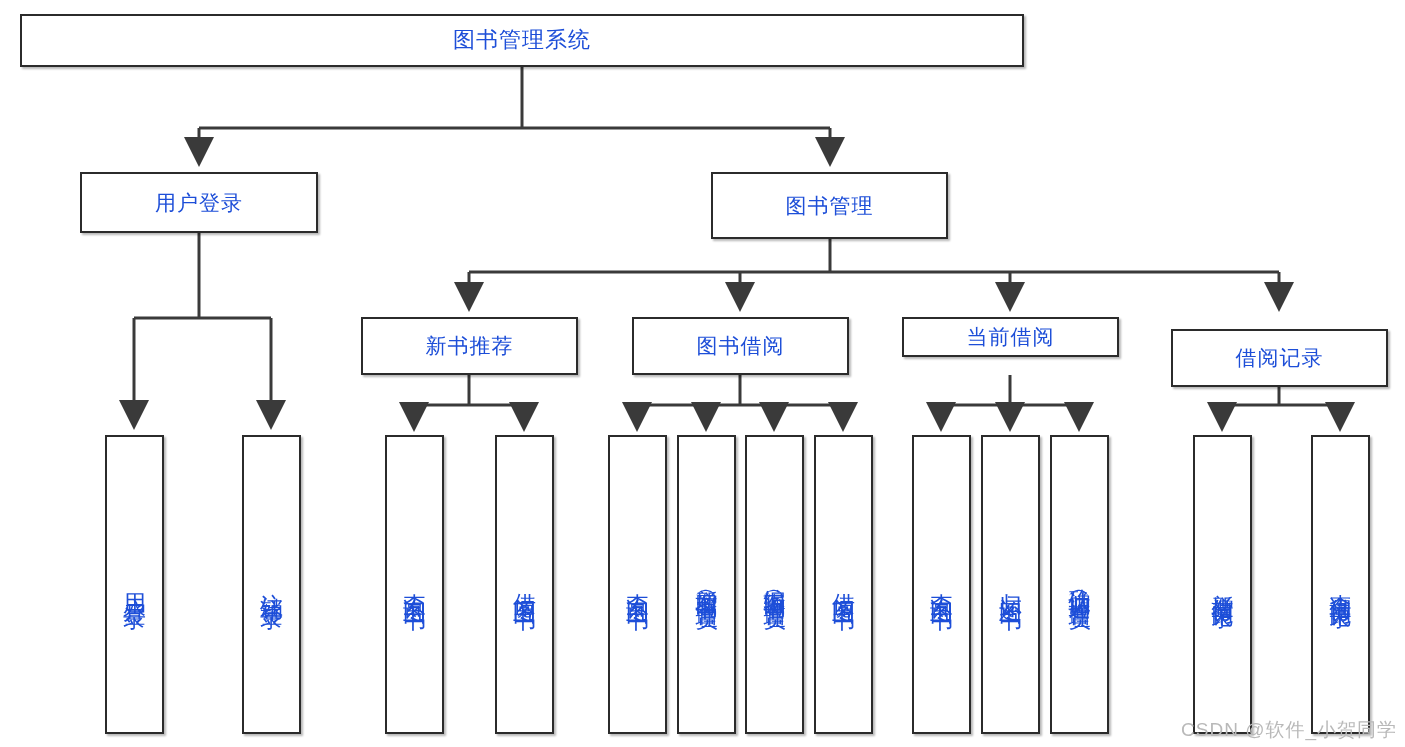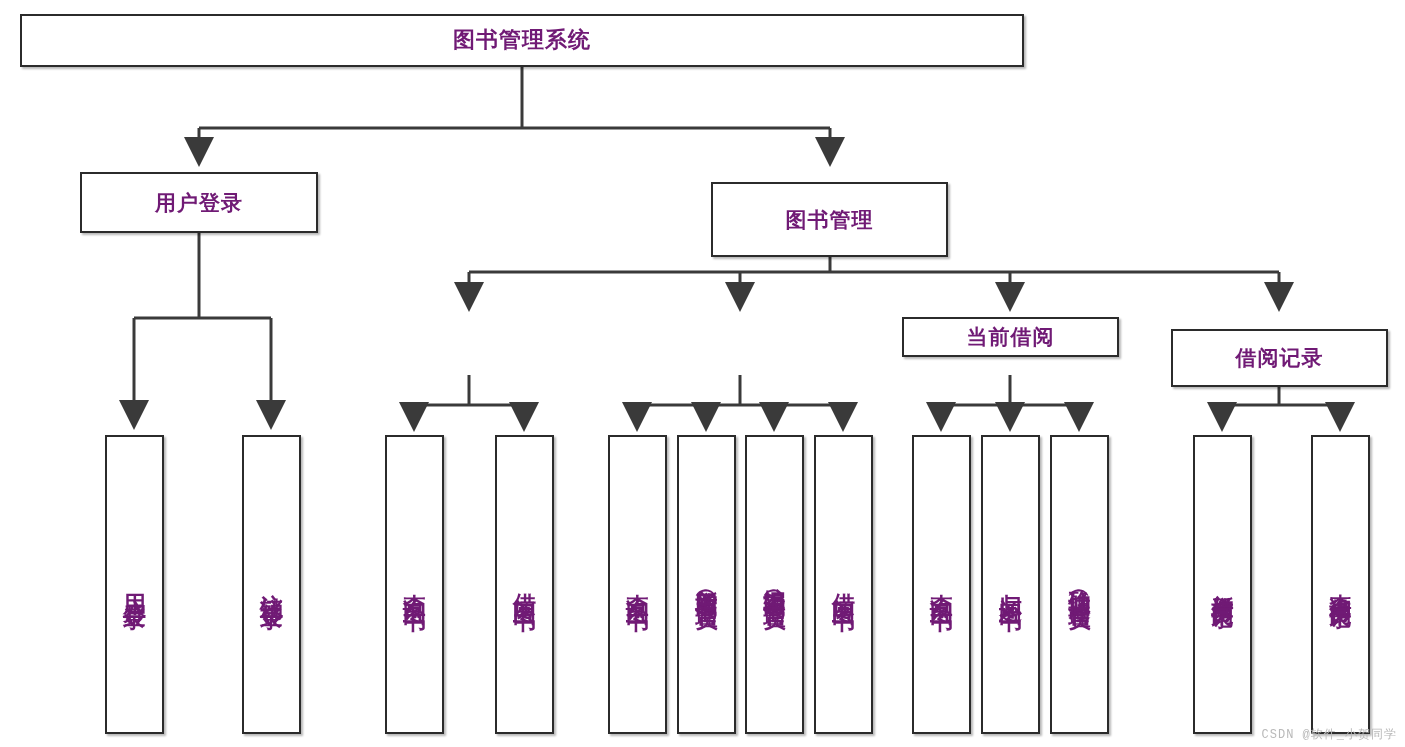--- a/index.html
+++ b/index.html
@@ -15,22 +15,21 @@
 
   .node{
     position:absolute;
     box-sizing:border-box;
     background:#ffffff;
     border:2px solid #2b2b2b;
     box-shadow:2px 2px 2px rgba(0,0,0,0.28);
     display:flex;
     align-items:center;
     justify-content:center;
-    color:#701a75;
-    font-weight:bold;
+    color:#1d4ed8;
   }
   .node .label{
     display:block;
     text-align:center;
     line-height:1.12;
     white-space:nowrap;
   }
   
   .node.h .label{font-size:21px;letter-spacing:1px;}
   .node.root .label{font-size:22px;letter-spacing:1px;}
@@ -48,26 +47,25 @@
     font-size:23px;
     line-height:1.0;
     letter-spacing:5px;
     white-space:nowrap;
   }
   .node.v.tall .label{font-size:22px;letter-spacing:3px;}
 
   .watermark{
     position:absolute;
     right:8px;bottom:4px;
-    font-size:12px;
+    font-size:19px;
     color:#b9b9b9;
     letter-spacing:1px;
     white-space:nowrap;
     pointer-events:none;
-    font-family:Liberation Mono, monospace;
   }
 </style>
 </head>
 <body>
 
 <div id="diagram-root">
 
   <svg id="wires" viewBox="0 0 1405 747">
     <defs>
       <marker id="arw" viewBox="0 0 12 12" refX="10" refY="6" markerWidth="10" markerHeight="10" orient="auto-start-reverse">
@@ -118,24 +116,30 @@
     </g>
   </svg>
 
   <div class="node h root" style="left:20px;top:14px;width:1004px;height:53px;">
     <span class="label">图书管理系统</span>
   </div>
 
   <div class="node h" style="left:80px;top:172px;width:238px;height:61px;">
     <span class="label">用户登录</span>
   </div>
-  <div class="node h" style="left:711px;top:182px;width:237px;height:75px;">
+  <div class="node h" style="left:711px;top:172px;width:237px;height:67px;">
     <span class="label">图书管理</span>
   </div>
 
+  <div class="node h" style="left:361px;top:317px;width:217px;height:58px;">
+    <span class="label">新书推荐</span>
+  </div>
+  <div class="node h" style="left:632px;top:317px;width:217px;height:58px;">
+    <span class="label">图书借阅</span>
+  </div>
   <div class="node h" style="left:902px;top:317px;width:217px;height:40px;">
     <span class="label">当前借阅</span>
   </div>
   <div class="node h" style="left:1171px;top:317px;width:217px;height:58px;margin-top:12px;">
     <span class="label">借阅记录</span>
   </div>
 
   <div class="node v" style="left:105px;top:435px;width:59px;height:299px;">
     <span class="label">用户登录</span>
   </div>

